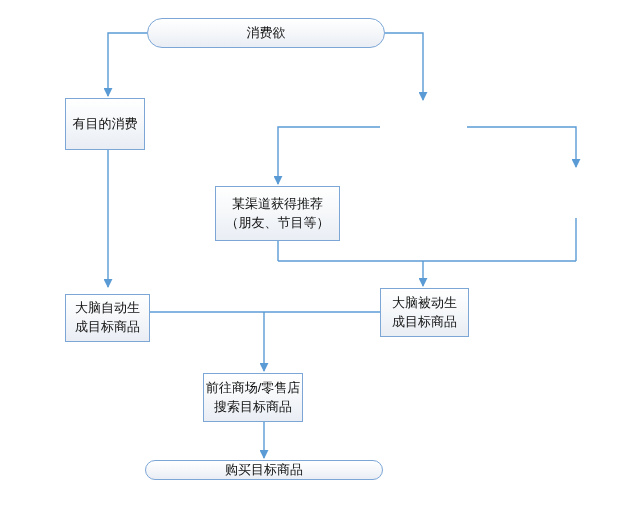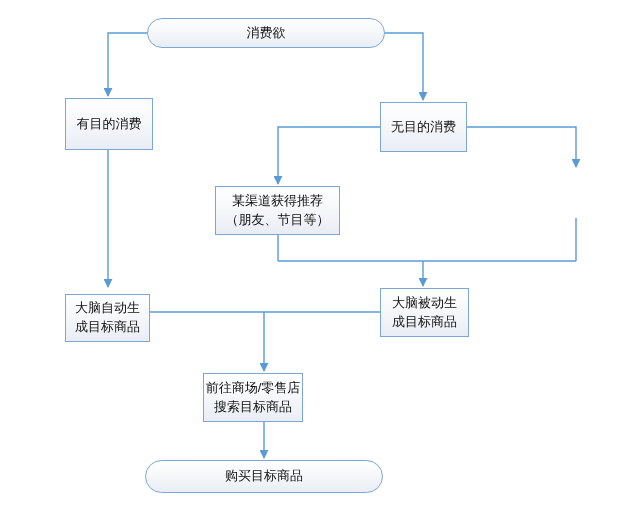--- a/index.html
+++ b/index.html
@@ -59,32 +59,31 @@
     <path d="M 278 261 H 576"></path>
     <path d="M 423 261 V 286" marker-end="url(#arrowhead)"></path>
     <path d="M 108 150 V 287" marker-end="url(#arrowhead)"></path>
     <path d="M 150 312 H 380"></path>
     <path d="M 264 312 V 371" marker-end="url(#arrowhead)"></path>
     <path d="M 264 422 V 458" marker-end="url(#arrowhead)"></path>
   </svg>
 
   <div class="node stadium" style="left:147px;top:18px;width:238px;height:30px;">消费欲</div>
 
-  <div class="node" style="left:65px;top:98px;width:88px;height:52px;">有目的消费</div>
+  <div class="node" style="left:65px;top:98px;width:80px;height:52px;">有目的消费</div>
 
-  <div class="node" style="left:380px;top:102px;width:87px;height:50px;">无目的消费</div>
 
-  <div class="node" style="left:215px;top:186px;width:125px;height:49px;">某渠道获得推荐
+  <div class="node" style="left:215px;top:186px;width:125px;height:55px;">某渠道获得推荐
 （朋友、节目等）</div>
 
 
   <div class="node" style="left:65px;top:294px;width:85px;height:48px;">大脑自动生
 成目标商品</div>
 
   <div class="node" style="left:380px;top:288px;width:89px;height:49px;">大脑被动生
 成目标商品</div>
 
   <div class="node" style="left:203px;top:373px;width:100px;height:49px;">前往商场/零售店
 搜索目标商品</div>
 
-  <div class="node stadium" style="left:145px;top:460px;width:238px;height:33px;text-align:right;">购买目标商品</div>
+  <div class="node stadium" style="left:145px;top:460px;width:238px;height:20px;text-align:right;">购买目标商品</div>
 
 </div>
 
 </body></html>

